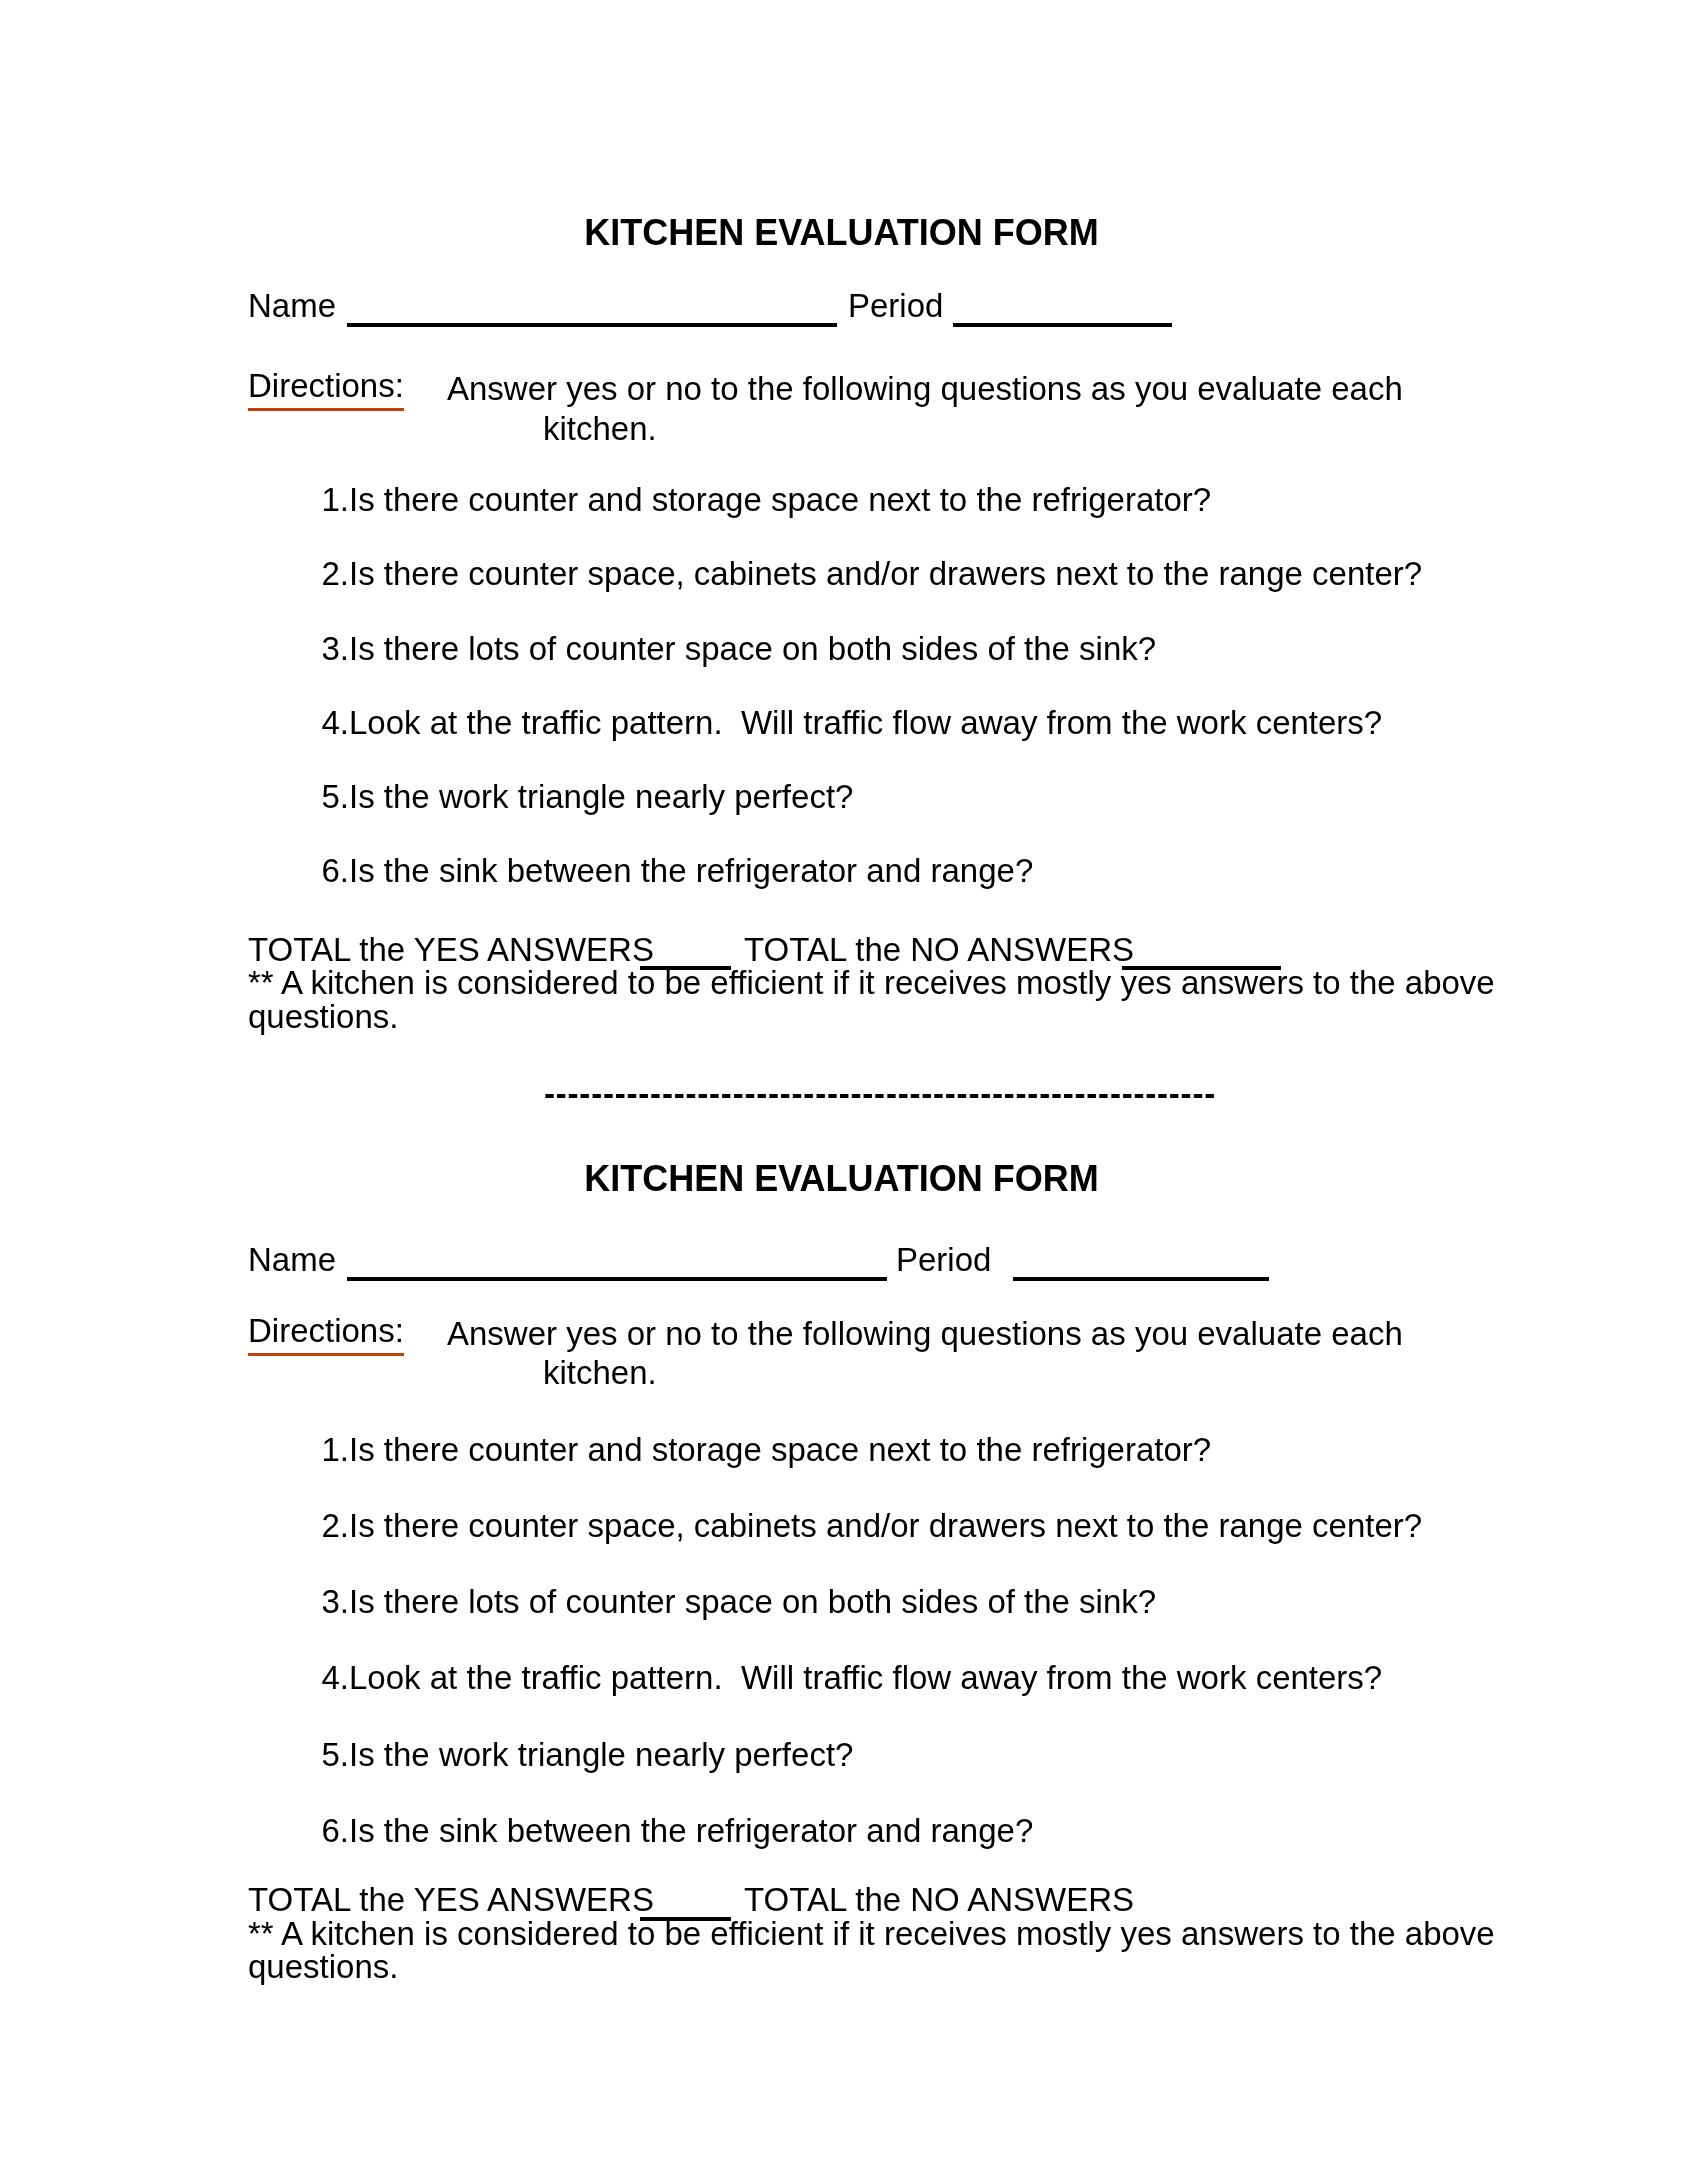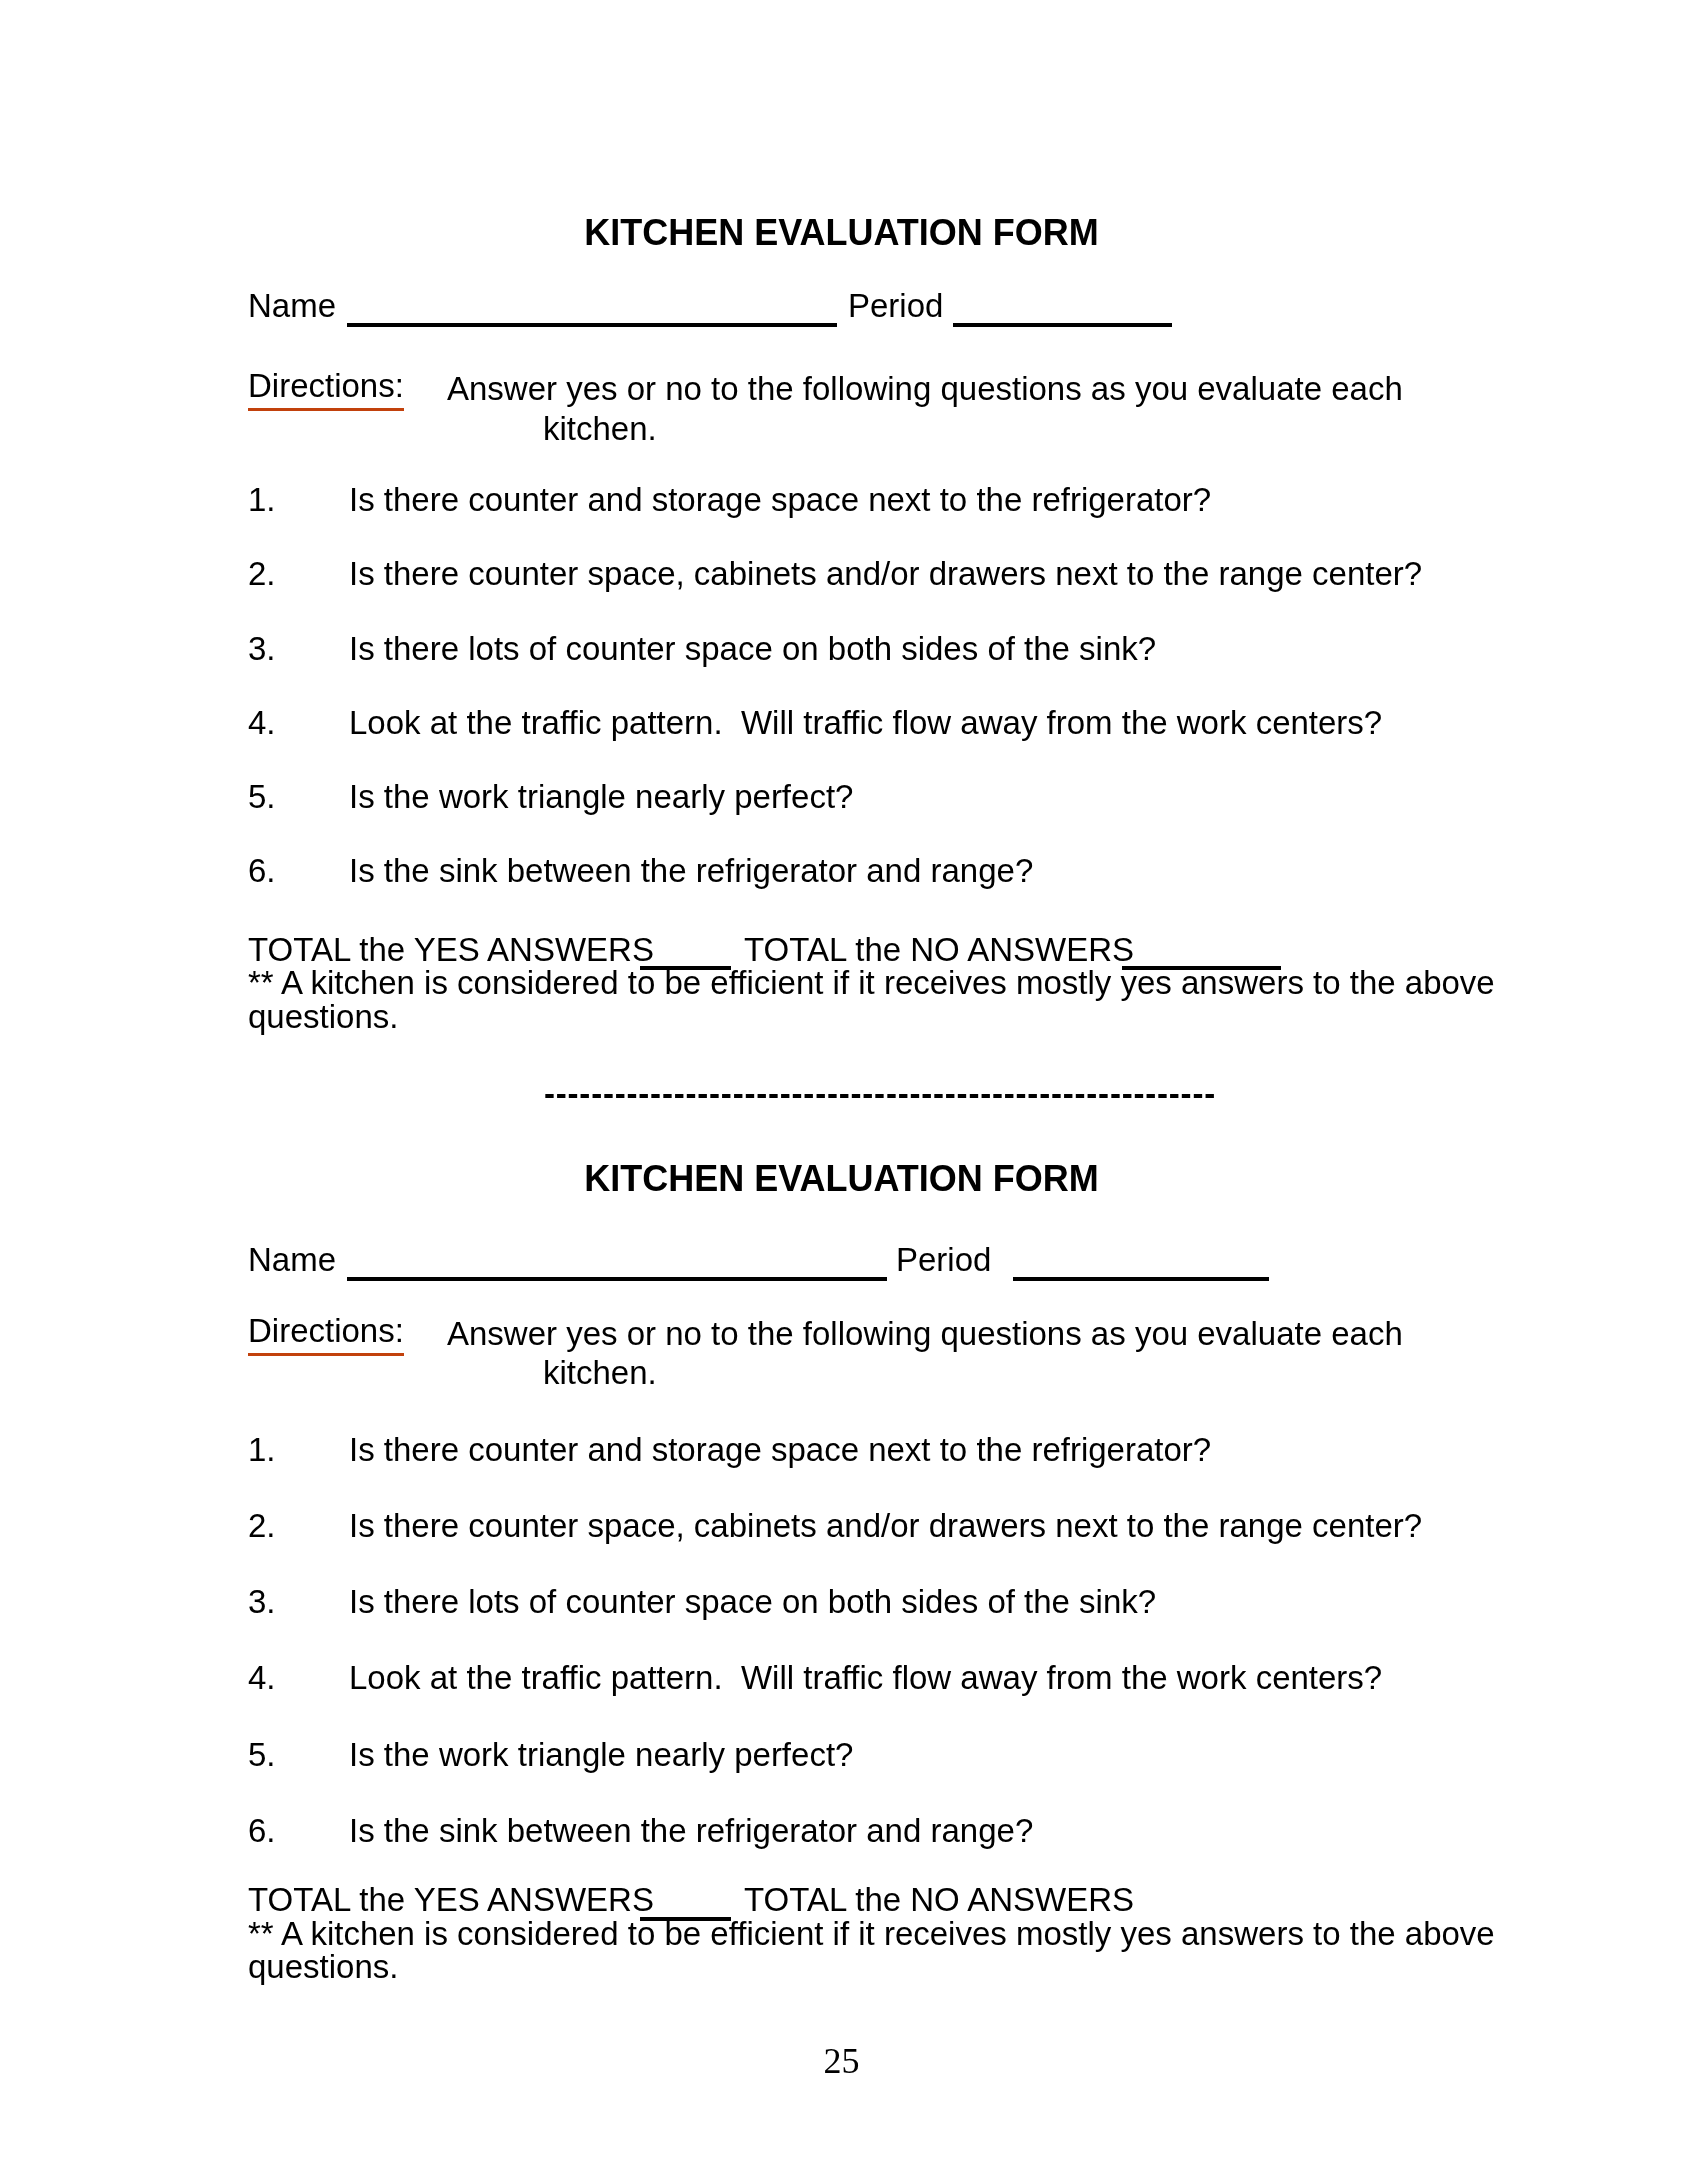--- a/index.html
+++ b/index.html
@@ -5,21 +5,21 @@
   html, body { margin: 0; padding: 0; background: #ffffff; }
   #page {
     position: relative;
     width: 1683px;
     height: 2178px;
     background: #ffffff;
     font-family: "Liberation Sans", "DejaVu Sans", sans-serif;
     color: #000000;
     overflow: hidden;
   }
-  .abs { position: absolute; white-space: pre; }
+  .abs { position: absolute; white-space: pre; text-align: right; }
   .title {
     left: 0; width: 1683px;
     text-align: center;
     font-size: 36px;
     font-weight: bold;
     letter-spacing: 0px;
     line-height: 40px;
   }
   .body-text { font-size: 33px; line-height: 38px; }
   .underline-word {
@@ -98,16 +98,15 @@
   <div class="abs body-text" style="left:248px; top:1736px;"><span class="q-num">5.</span><span>Is the work triangle nearly perfect?</span></div>
   <div class="abs body-text" style="left:248px; top:1812px;"><span class="q-num">6.</span><span>Is the sink between the refrigerator and range?</span></div>
 
   <div class="abs body-text" style="left:248px; top:1881px;">TOTAL the YES ANSWERS</div>
   <div class="blank" style="left:640px; top:1917px; width:91px;"></div>
   <div class="abs body-text" style="left:744px; top:1881px;">TOTAL the NO ANSWERS</div>
 
   <div class="abs body-text" style="left:248px; top:1915px;">** A kitchen is considered to be efficient if it receives mostly yes answers to the above</div>
   <div class="abs body-text" style="left:248px; top:1948px;">questions.</div>
 
-  <div class="abs page-num" style="top:2041px;">25</div>
 
 </div>
 
 
 </body></html>

